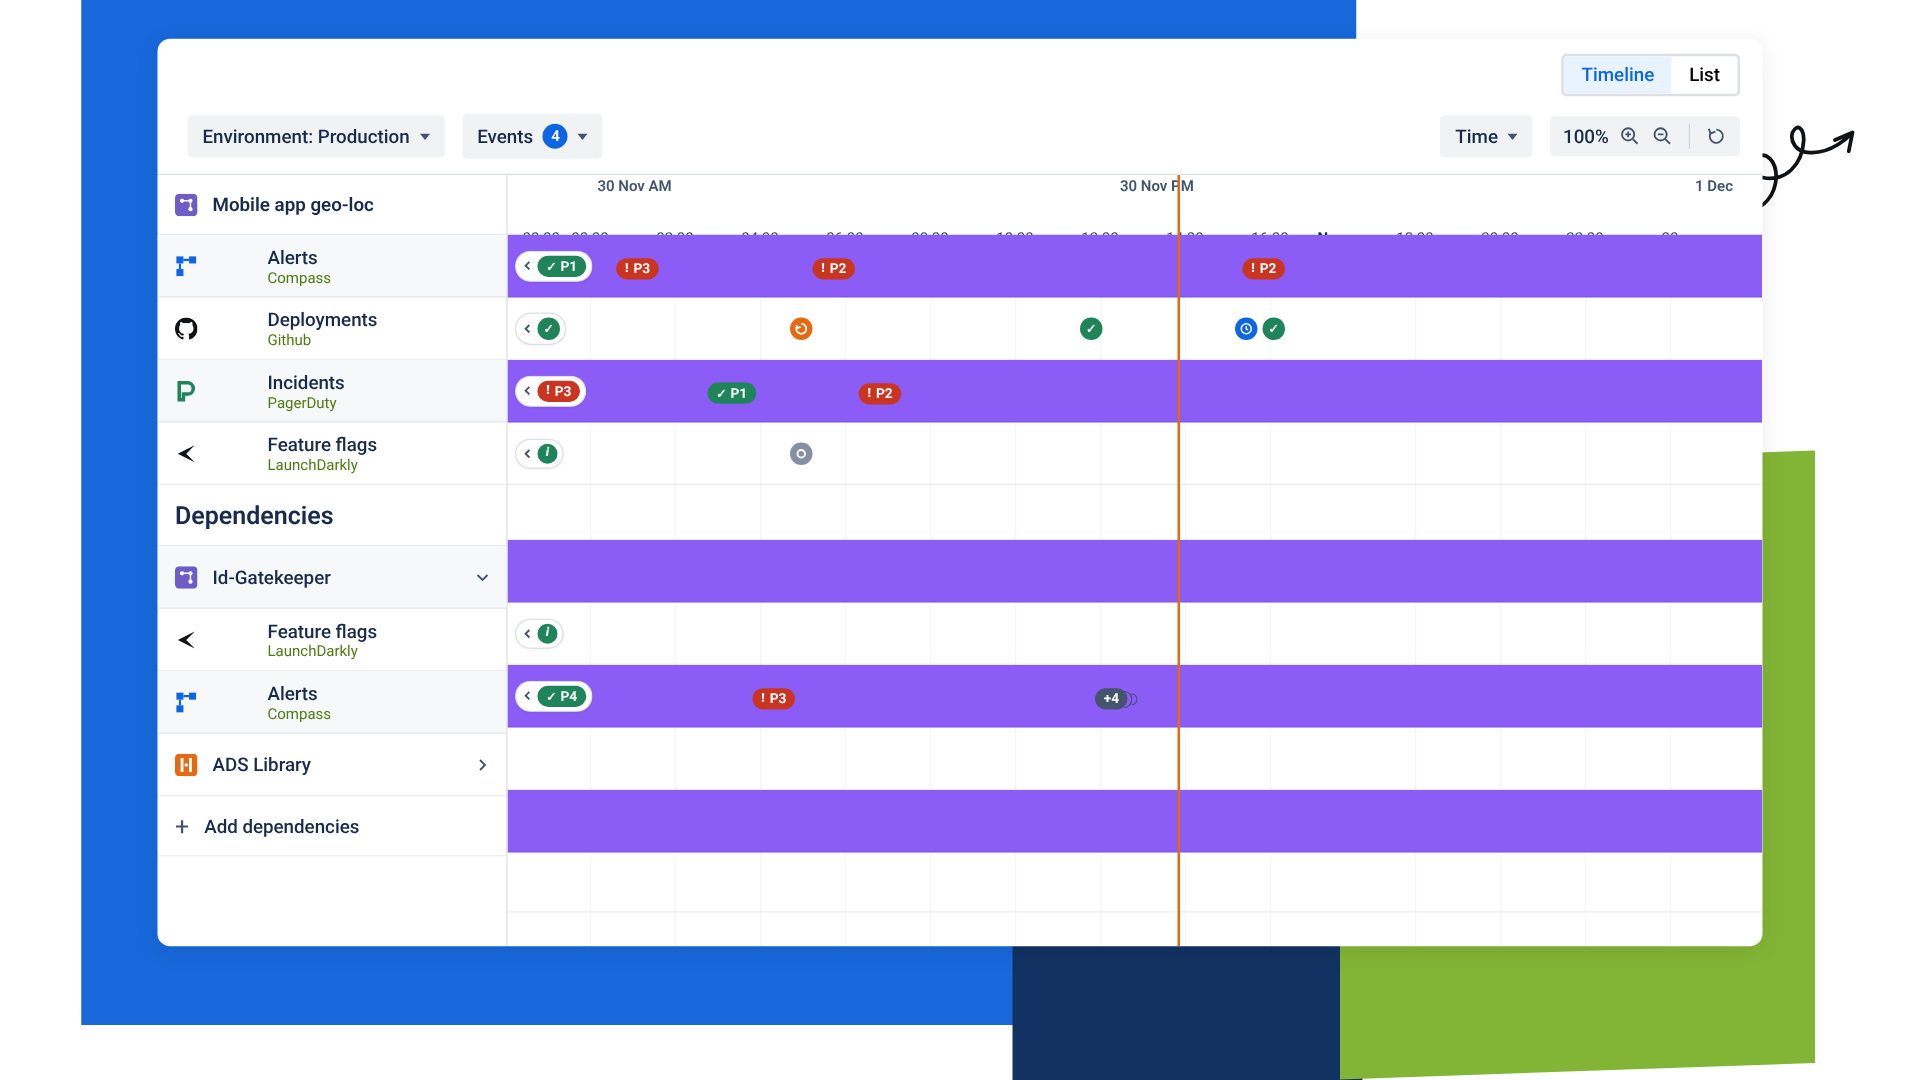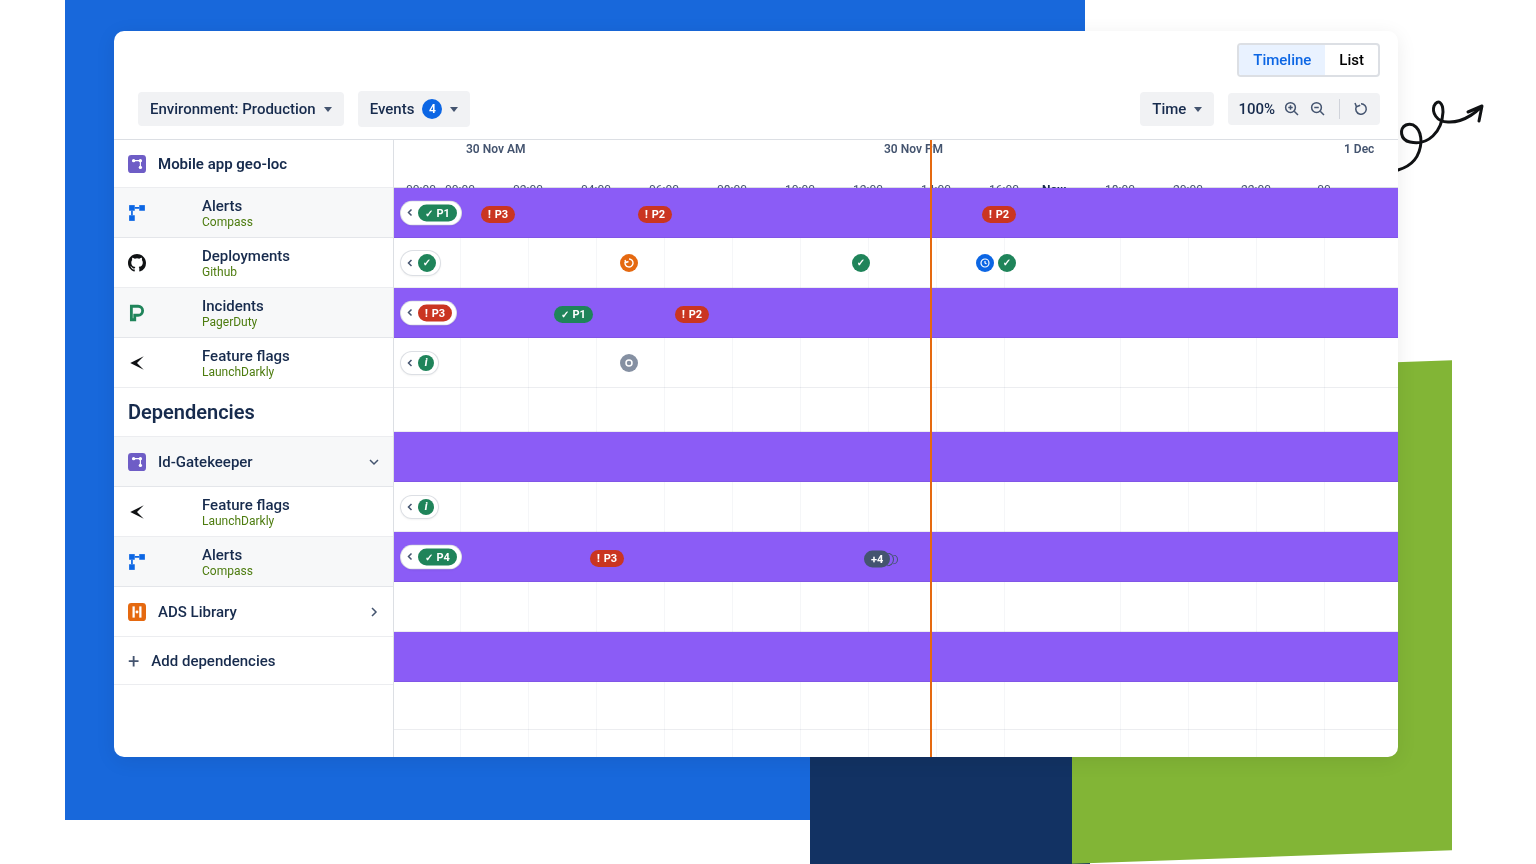--- a/index.html
+++ b/index.html
@@ -1,21 +1,21 @@
 <!DOCTYPE html>
 <html><head>
 <meta charset="utf-8">
 <style>
 * { box-sizing: border-box; margin: 0; padding: 0; }
 body { font-family: -apple-system, BlinkMacSystemFont, "Segoe UI", Roboto, Helvetica, Arial, sans-serif; width: 1536px; height: 864px; background: #fff; position: relative; overflow: hidden; }
 .bg-blue { position: absolute; left: 65px; top: 0; width: 1020px; height: 820px; background: #1868db; }
 .bg-darkblue { position: absolute; left: 810px; top: 588px; width: 280px; height: 280px; background: #123263; }
 .bg-green { position: absolute; left: 1072px; top: 367px; width: 380px; height: 490px; background: #82b536; transform: skewY(-2deg); }
 .doodle { position: absolute; right: 38px; top: 92px; width: 110px; height: 90px; }
-.card { position: absolute; left: 114px; top: 31px; width: 1284px; height: 726px; background: #fff; border-radius: 10px; box-shadow: 0 4px 20px rgba(0,0,0,.08); display: flex; flex-direction: column; overflow: hidden; }
+.card { position: absolute; left: 126px; top: 31px; width: 1284px; height: 726px; background: #fff; border-radius: 10px; box-shadow: 0 4px 20px rgba(0,0,0,.08); display: flex; flex-direction: column; overflow: hidden; }
 .topbar { display: flex; justify-content: flex-end; padding: 12px 18px 0 18px; }
 .view-toggle { display: flex; border: 2px solid #091e4224; border-radius: 4px; overflow: hidden; }
 .view-btn { padding: 6px 14px; font-size: 15px; font-weight: 500; cursor: pointer; }
 .view-btn.active { color: #0c66e4; background: #e9f2ff; }
 .controls { display: flex; justify-content: space-between; padding: 14px 18px 12px 24px; align-items: center; }
 .controls-left, .controls-right { display: flex; gap: 14px; align-items: center; }
 .chip-btn { display: flex; align-items: center; gap: 8px; background: #091e420f; border-radius: 4px; padding: 8px 12px; font-size: 15px; color: #172b4d; cursor: pointer; font-weight: 500; }
 .chip-btn .caret, .caret { width: 0; height: 0; border-left: 4px solid transparent; border-right: 4px solid transparent; border-top: 5px solid #44546f; }
 .badge-count { background: #0c66e4; color: #fff; border-radius: 50%; width: 20px; height: 20px; display: inline-flex; align-items: center; justify-content: center; font-size: 12px; font-weight: 600; }
 .zoom { display: flex; align-items: center; gap: 8px; background: #091e420f; border-radius: 4px; padding: 6px 10px; font-size: 15px; font-weight: 500; color: #172b4d; }

